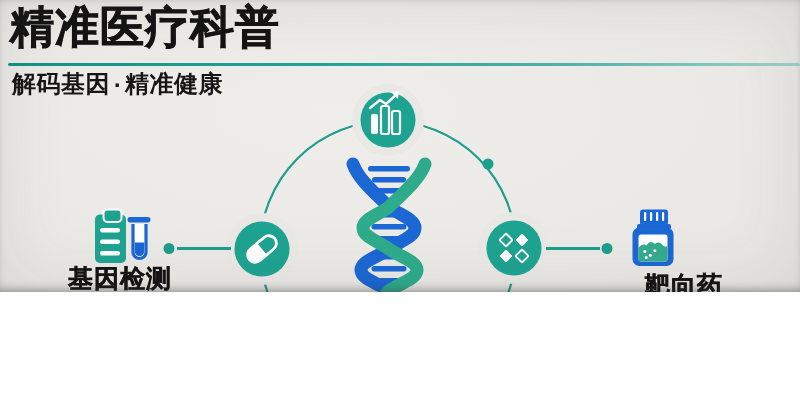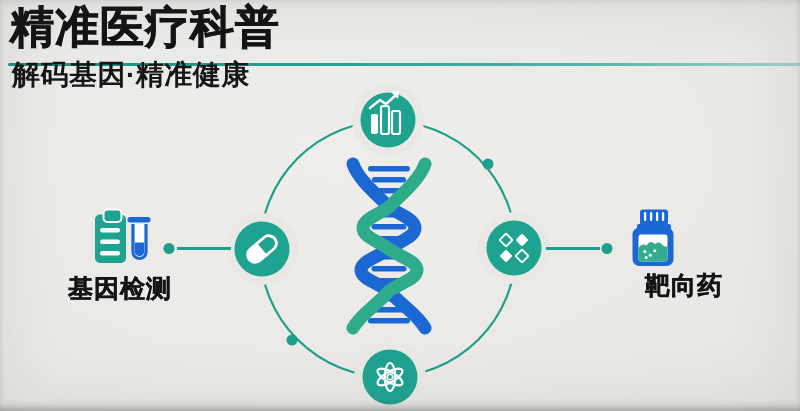--- a/index.html
+++ b/index.html
@@ -1,48 +1,48 @@
 <!DOCTYPE html>
 <html><head>
 <meta charset="utf-8">
 <style>
   html,body{margin:0;padding:0;}
   body{font-family:"Liberation Sans","DejaVu Sans",sans-serif;}
   .stage{
-    position:relative;width:800px;height:411px;overflow:hidden;
+    position:relative;width:800px;height:292px;overflow:hidden;
     background:
       radial-gradient(130% 140% at 42% 38%, #efeeeb 0%, #e9e8e5 45%, #e3e2de 75%, #d6d5d1 100%);
   }
   .stage::after{
     content:"";position:absolute;inset:0;pointer-events:none;
     box-shadow:
       inset 0 -7px 9px -5px rgba(50,50,45,.45),
       inset 0 4px 8px -6px rgba(50,50,45,.30),
       inset 0 0 70px rgba(70,70,64,.10);
   }
   .title{
     position:absolute;left:10px;top:2px;margin:0;
     font-size:44px;line-height:1.15;font-weight:900;letter-spacing:1px;
     color:#141414;-webkit-text-stroke:.8px #141414;
   }
   .divider{
     position:absolute;left:8px;top:63px;width:792px;height:3px;border-radius:2px;
     background:linear-gradient(90deg,#0f9388 0%,#23a298 40%,#4fb1a6 70%,#9fd2cb 100%);
   }
   .subtitle{
-    position:absolute;left:12px;top:56px;margin:0;
-    font-size:28px;font-weight:900;letter-spacing:.5px;color:#161616;
+    position:absolute;left:12px;top:68px;margin:0;
+    font-size:24px;font-weight:900;letter-spacing:.5px;color:#161616;font-family:Liberation Mono, monospace;
   }
   .scene{position:absolute;left:0;top:0;}
   .callout-label{
     position:absolute;transform:translateX(-50%);white-space:nowrap;
     font-size:25px;font-weight:900;color:#141414;letter-spacing:1px;
     -webkit-text-stroke:.4px #141414;
   }
-  .label-left{left:120px;top:272px;}
+  .label-left{left:120px;top:262px;}
   .label-right{left:684px;top:269px;}
 </style>
 </head>
 <body>
 
 <div class="stage">
 
   <h1 class="title">精准医疗科普</h1>
   <div class="divider"></div>
   <p class="subtitle">解码基因·精准健康</p>

